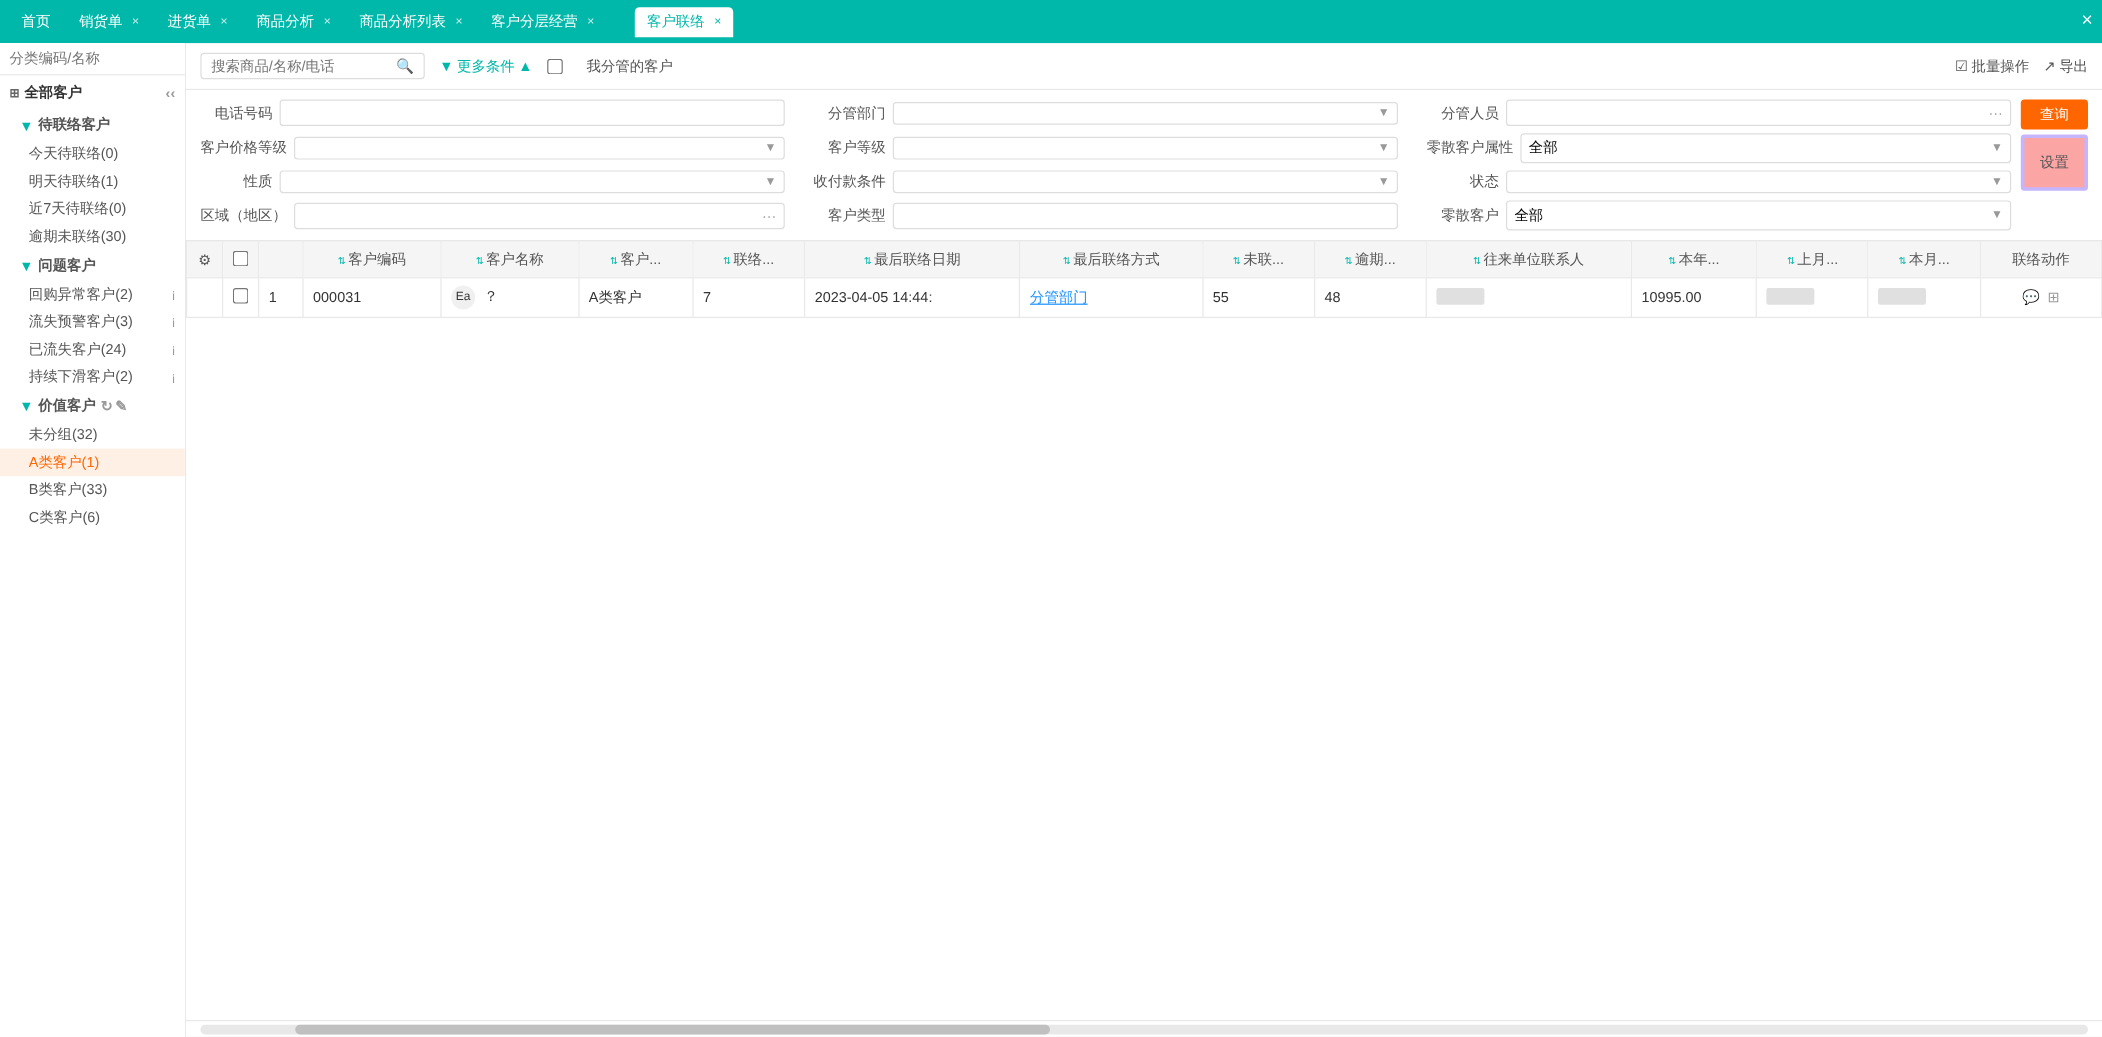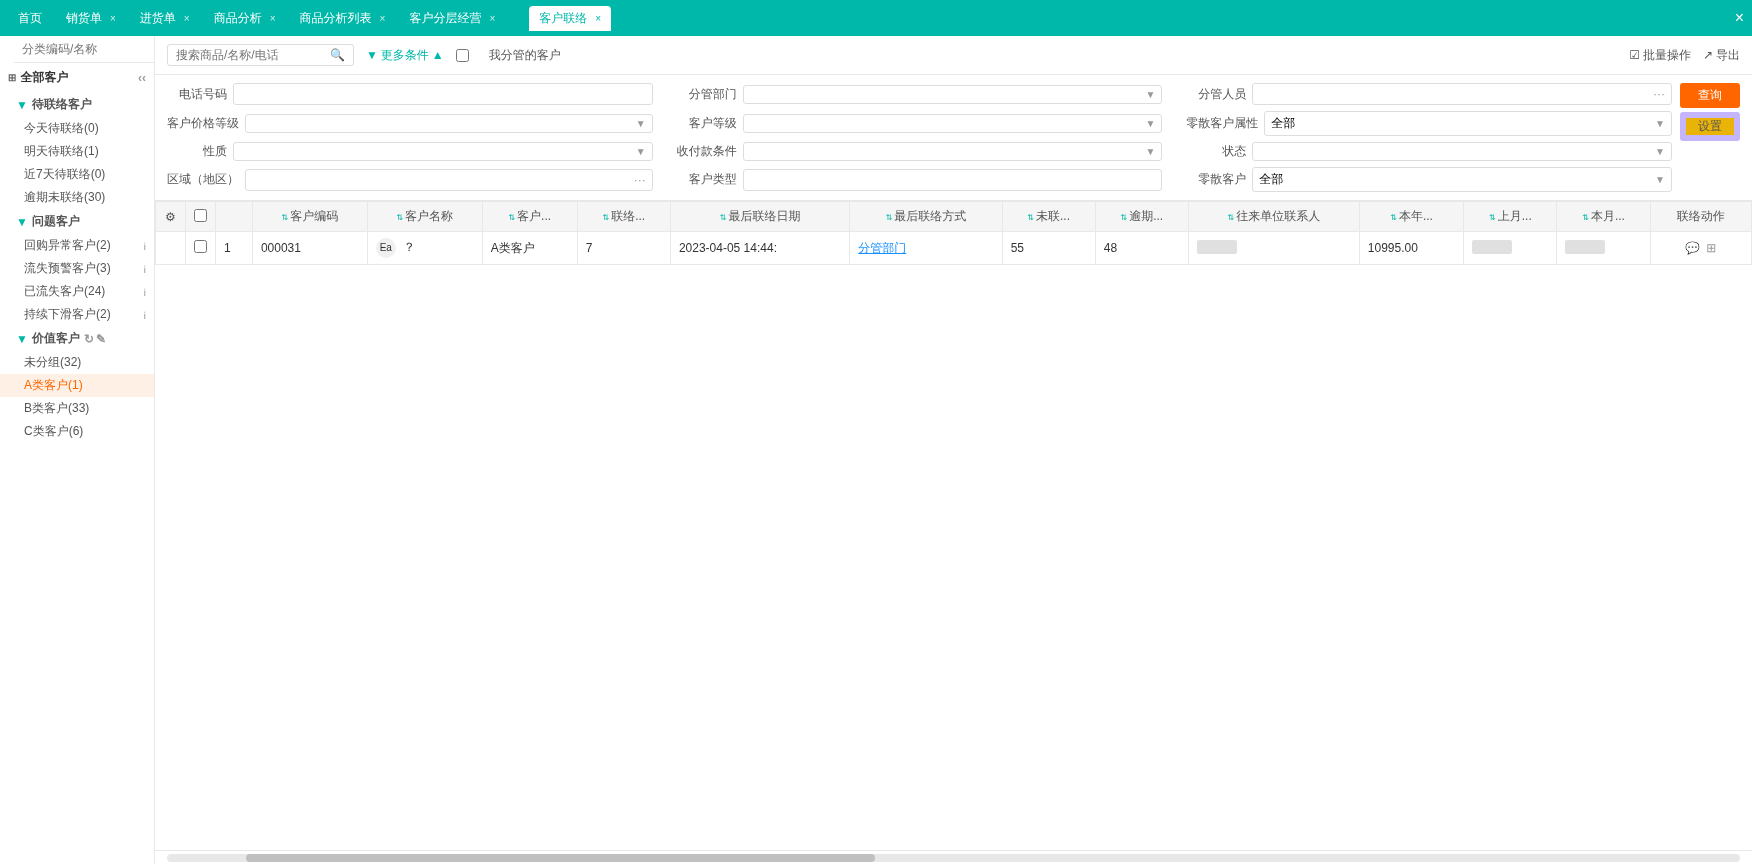--- a/index.html
+++ b/index.html
@@ -11,21 +11,21 @@
     .nav-item.active { background: #fff; color: #00b8a9; border-radius: 4px 4px 0 0; margin-left: 20px; }
     .nav-item .close-x { font-size: 10px; color: rgba(255,255,255,0.8); margin-left: 4px; }
     .nav-item.active .close-x { color: #00b8a9; }
     .nav-close-all { margin-left: auto; color: #fff; cursor: pointer; font-size: 16px; }
 
     
     .main-layout { display: flex; height: calc(864px - 36px); }
 
     
     .sidebar { width: 155px; background: #fff; border-right: 1px solid #e8e8e8; display: flex; flex-direction: column; overflow-y: auto; }
-    .sidebar-search { display: flex; align-items: flex-start; padding: 6px 8px; border-bottom: 1px solid #e8e8e8; margin-left: 14px; }
+    .sidebar-search { display: flex; align-items: flex-start; padding: 6px 8px; border-bottom: 1px solid #e8e8e8; }
     .sidebar-search input { border: none; outline: none; flex: 1; font-size: 12px; color: #666; }
     .sidebar-group-header { display: flex; align-items: center; padding: 6px 8px; font-weight: bold; color: #333; cursor: pointer; }
     .sidebar-group-header .collapse-icon { margin-left: auto; color: #999; }
     .sidebar-section-title { display: flex; align-items: center; padding: 4px 8px 4px 16px; color: #555; font-weight: bold; font-size: 11px; }
     .sidebar-section-title .arrow { margin-right: 4px; color: #00b8a9; }
     .sidebar-item { padding: 3px 8px 3px 24px; color: #555; cursor: pointer; display: flex; align-items: center; justify-content: space-between; }
     .sidebar-item.active { background: #fff0e6; color: #ff6600; }
     .sidebar-item .info-icon { color: #999; font-size: 10px; }
     .grid-icon { margin-right: 4px; color: #666; font-size: 10px; }
 
@@ -45,21 +45,21 @@
     
     .filter-form { background: #fff; border-bottom: 1px solid #e8e8e8; padding: 8px 12px; }
     .filter-row { display: flex; align-items: center; margin-bottom: 6px; }
     .filter-field { display: flex; align-items: center; flex: 1; gap: 6px; min-width: 0; }
     .filter-label { color: #555; white-space: nowrap; min-width: 60px; text-align: right; }
     .filter-input { border: 1px solid #ddd; border-radius: 3px; padding: 3px 6px; flex: 1; outline: none; font-size: 12px; }
     .filter-select { border: 1px solid #ddd; border-radius: 3px; padding: 3px 6px; flex: 1; outline: none; font-size: 12px; display: flex; align-items: center; justify-content: space-between; cursor: pointer; background: #fff; }
     .filter-select-arrow { color: #999; font-size: 10px; }
     .action-btns { display: flex; flex-direction: column; gap: 4px; margin-left: 8px; }
     .btn-query { background: #ff6600; color: #fff; border: none; border-radius: 3px; padding: 4px 16px; cursor: pointer; }
-    .btn-setting { background: #eab308; color: #555; border: 6px solid #c4b5fd; border-radius: 3px; padding: 0 12px; cursor: pointer; }
+    .btn-setting { background: #fca5a5; color: #555; border: 3px solid #c4b5fd; border-radius: 3px; padding: 12px 12px; cursor: pointer; }
     .dots-btn { color: #999; cursor: pointer; }
 
     
     .table-wrap { flex: 1; overflow: auto; background: #fff; }
     .data-table { width: 100%; border-collapse: collapse; min-width: 1400px; }
     .data-table th { background: #f5f5f5; border: 1px solid #e8e8e8; padding: 6px 8px; color: #555; font-weight: normal; white-space: nowrap; position: relative; }
     .data-table th .col-sort { color: #00b8a9; font-size: 8px; margin-right: 2px; }
     .data-table td { border: 1px solid #e8e8e8; padding: 6px 8px; color: #333; white-space: nowrap; }
     .gear-th { width: 30px; text-align: center; }
     .checkbox-col { width: 30px; text-align: center; }

